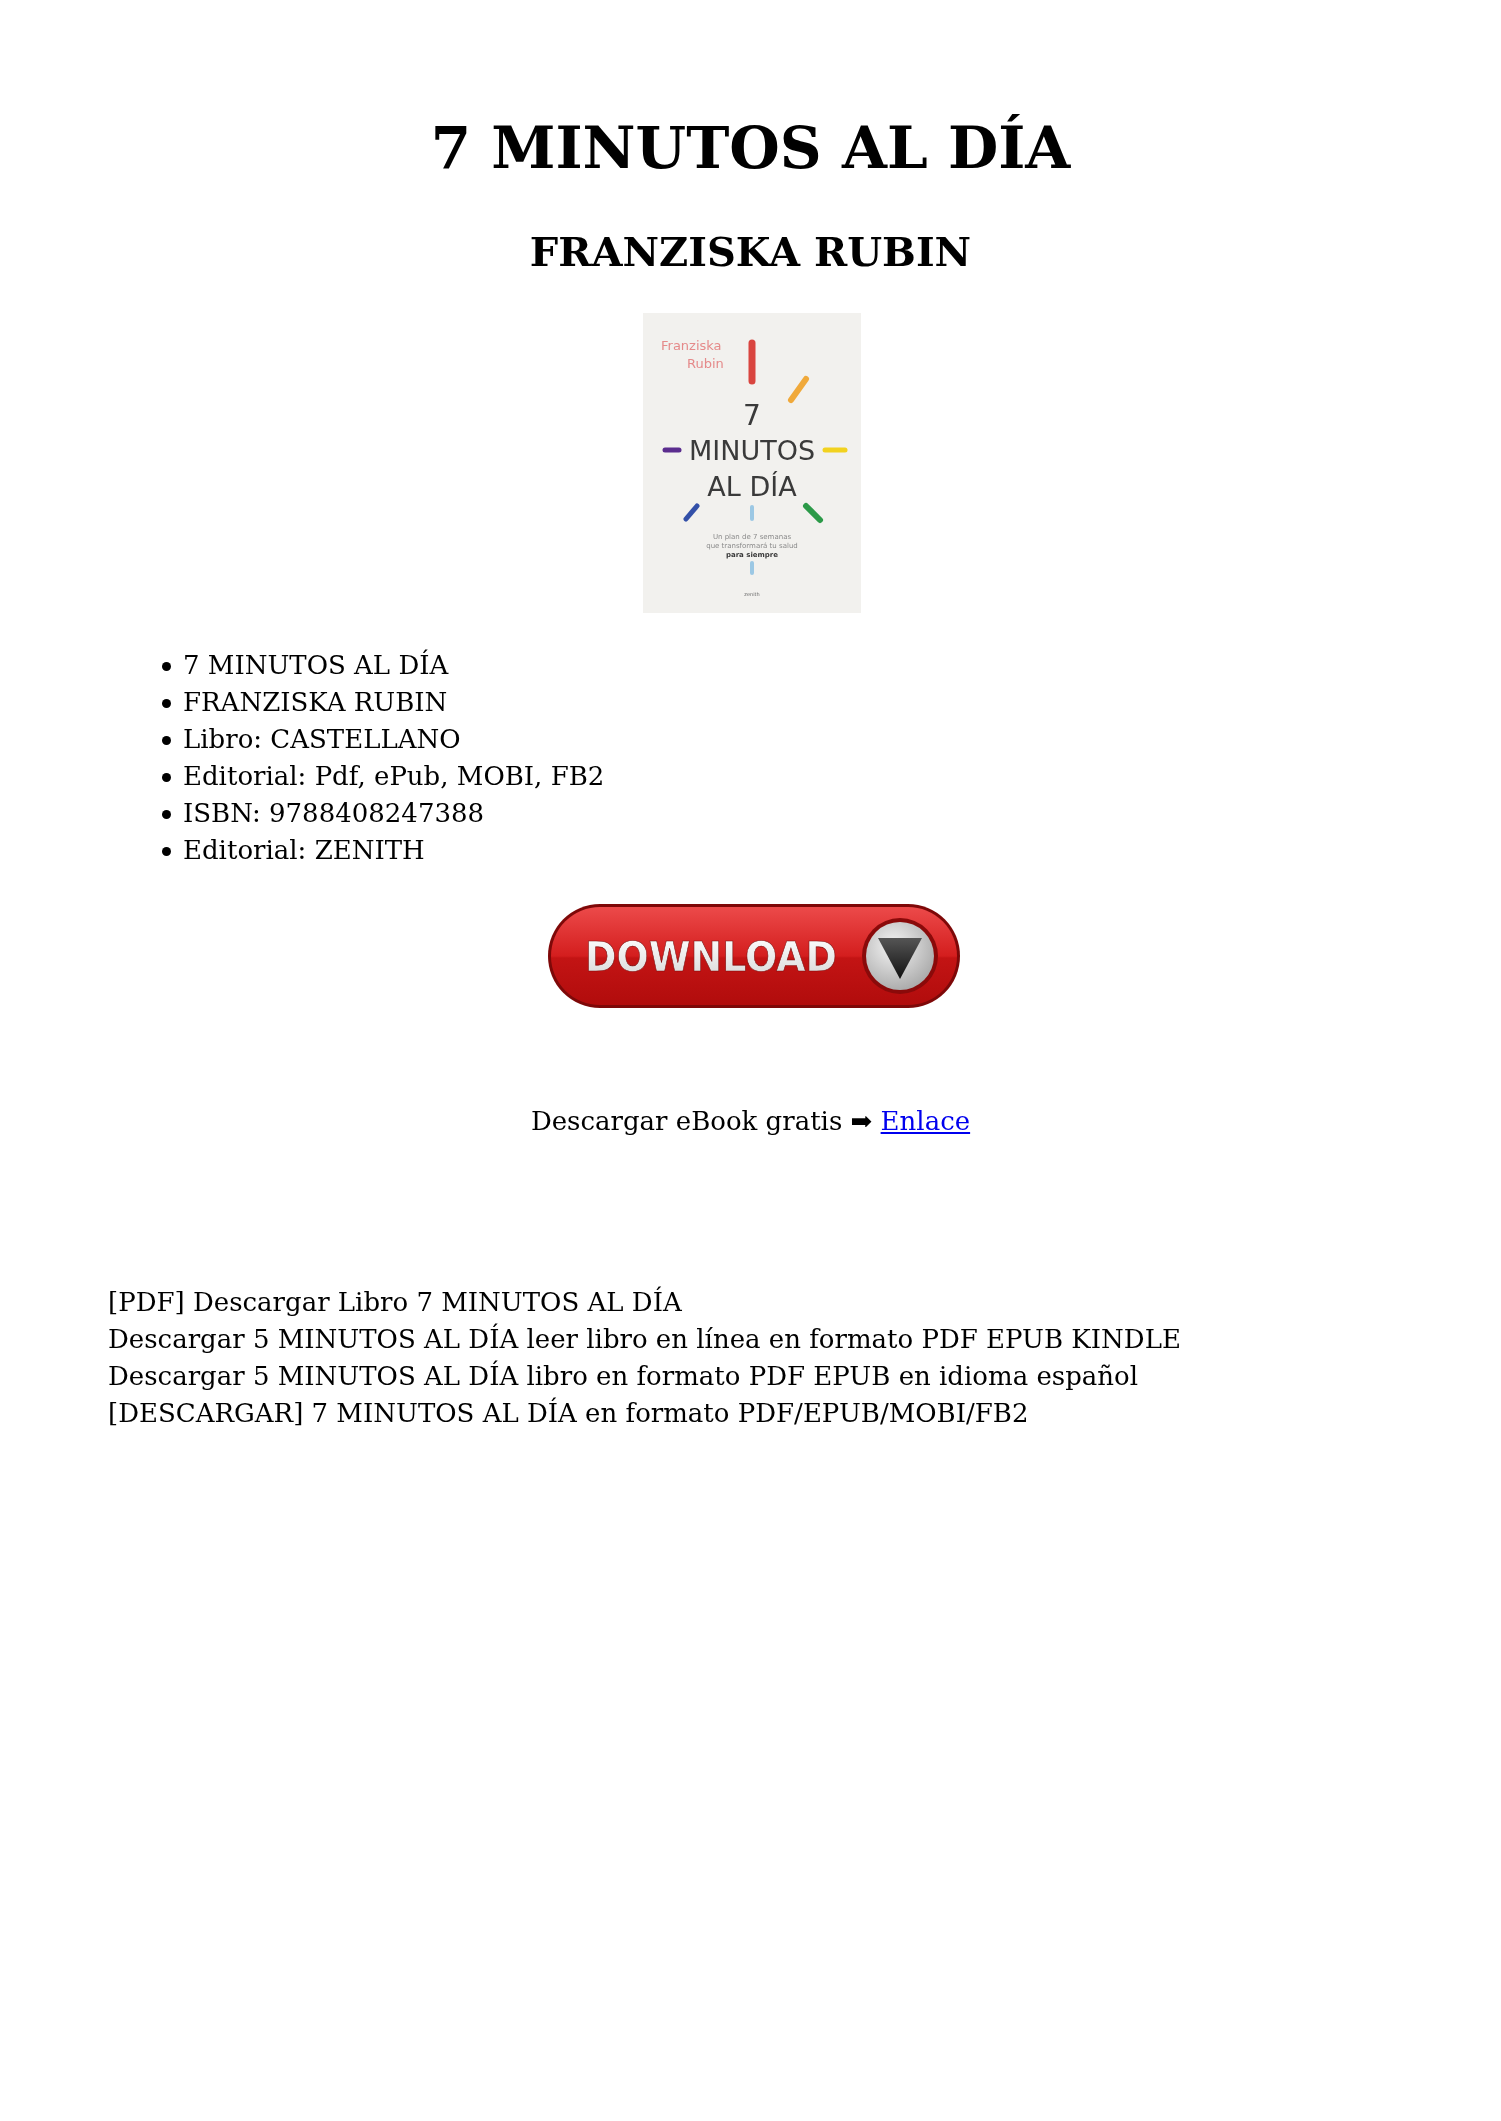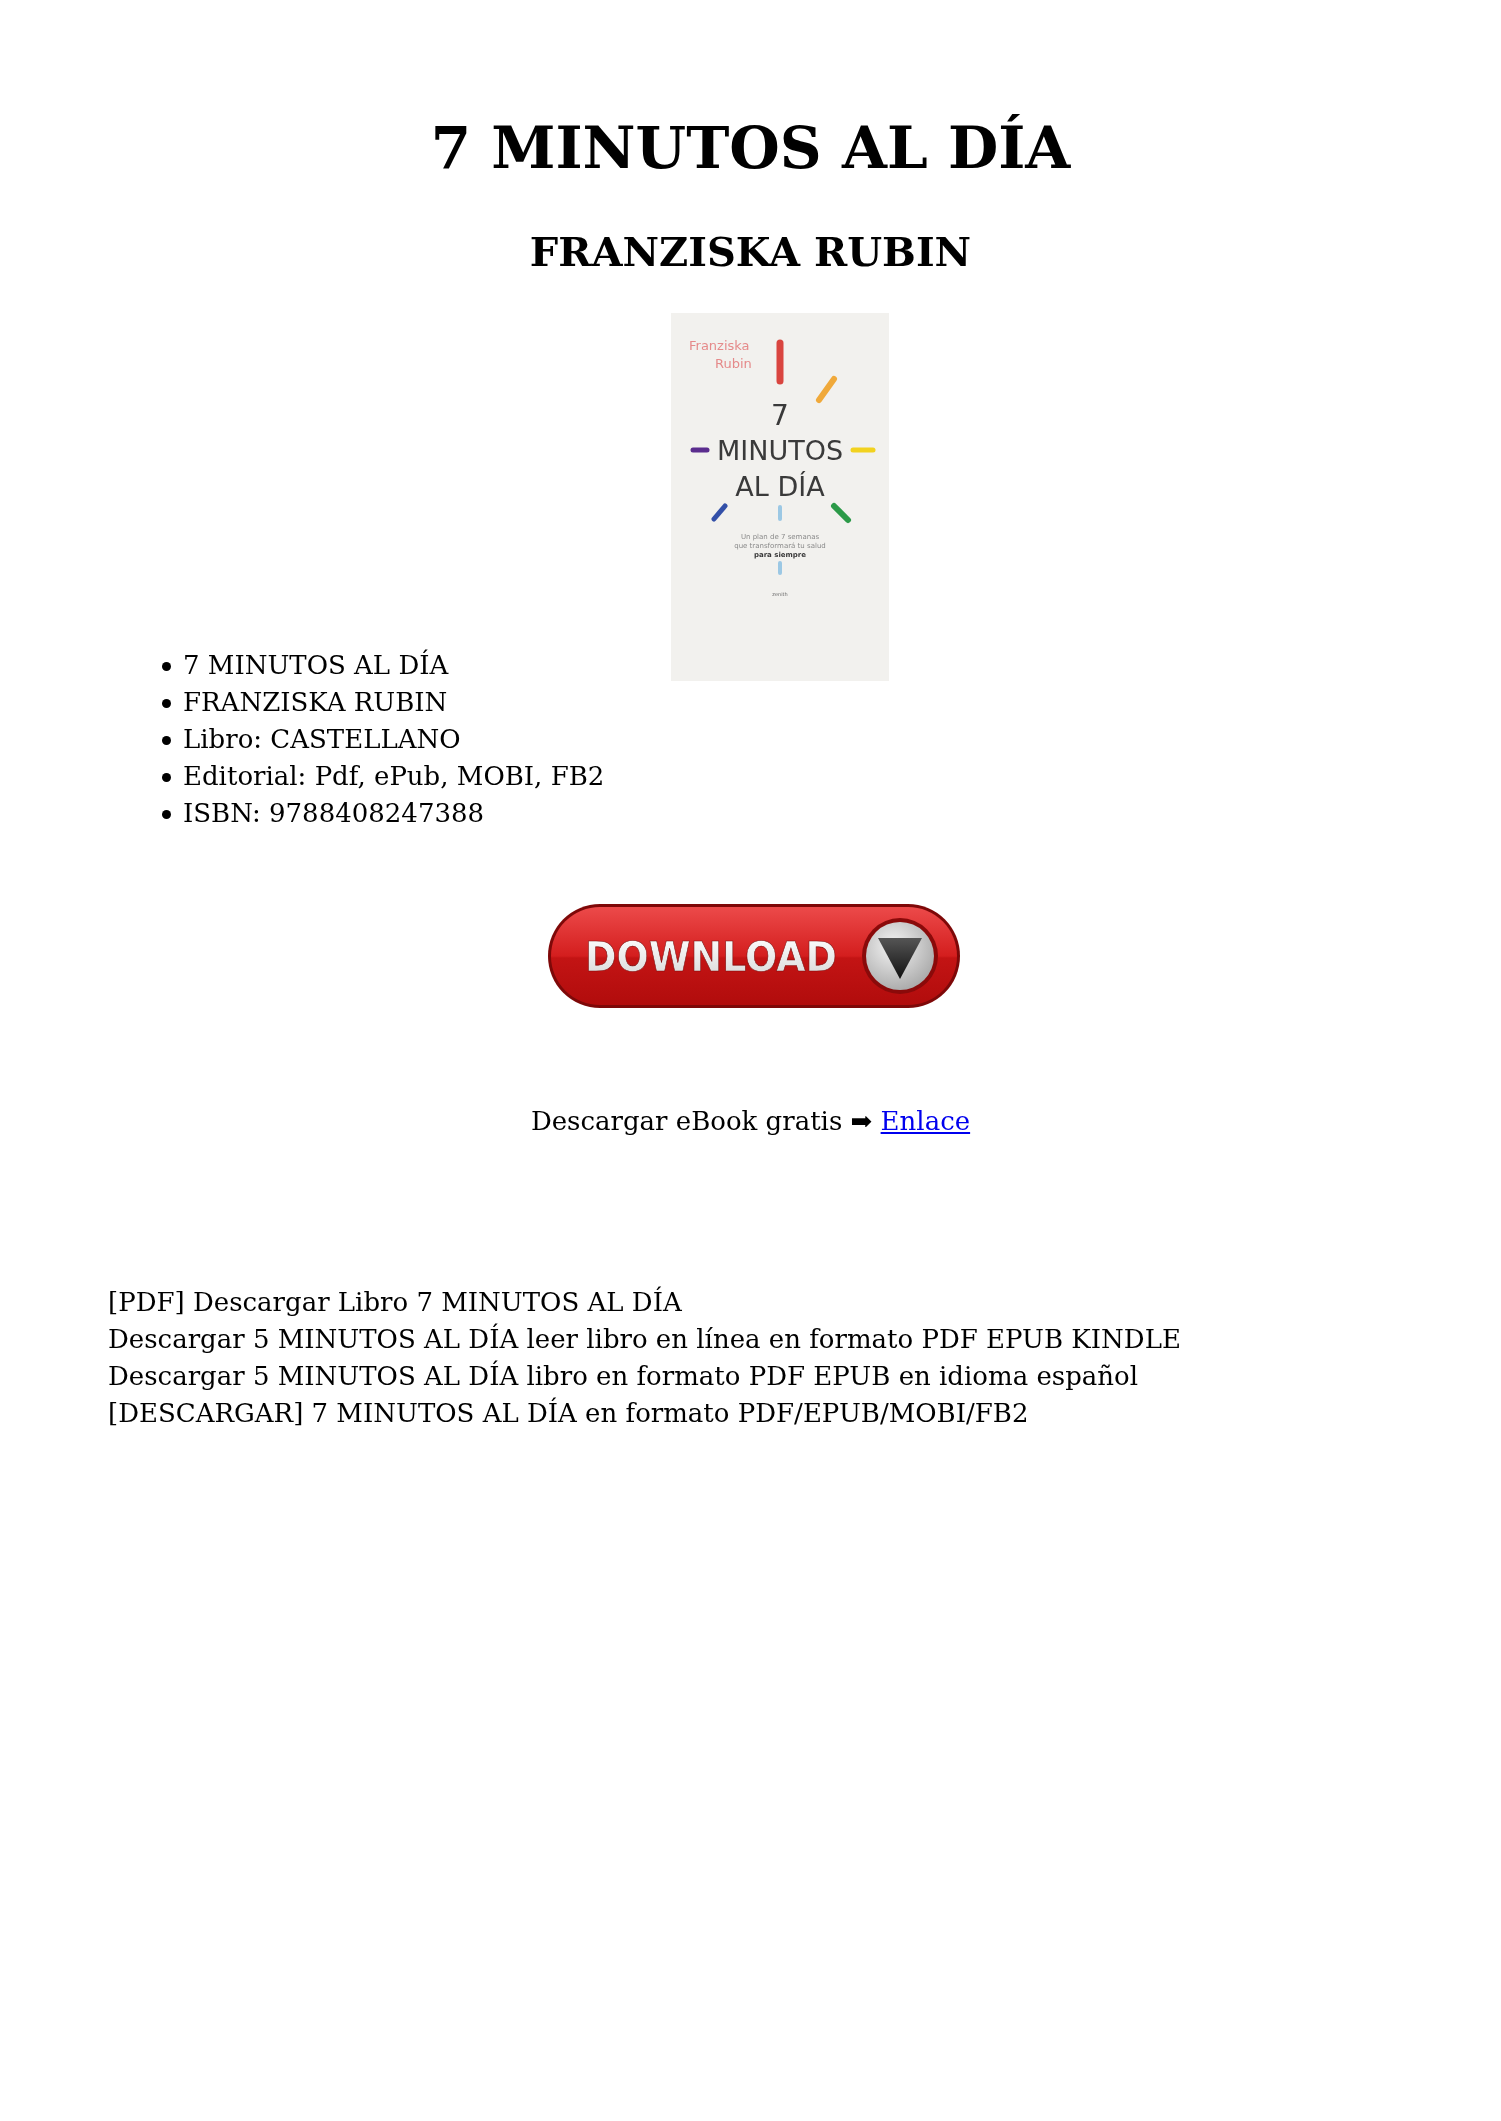--- a/index.html
+++ b/index.html
@@ -40,24 +40,23 @@
       font-size: 40px;
       font-weight: bold;
       line-height: 52px;
       margin: 0;
     }
     .cover {
       position: absolute;
       left: 643px;
       top: 313px;
       width: 218px;
-      height: 368px;
+      height: 300px;
       background: #f2f1ee;
       overflow: hidden;
-      margin-left: 28px;
     }
     .cover svg { display: block; }
     .info-list {
       position: absolute;
       left: 183px;
       top: 647px;
       margin: 0;
       padding: 0;
       list-style: none;
       font-size: 26px;
@@ -143,20 +142,21 @@
       <text x="109" y="283" text-anchor="middle" font-family="DejaVu Sans, sans-serif" font-size="5" fill="#6a6a6a">zenith</text>
     </svg>
   </div>
 
   <ul class="info-list">
     <li>7 MINUTOS AL DÍA</li>
     <li>FRANZISKA RUBIN</li>
     <li>Libro: CASTELLANO</li>
     <li>Editorial: Pdf, ePub, MOBI, FB2</li>
     <li>ISBN: 9788408247388</li>
+    <li>Editorial: ZENITH</li>
   </ul>
 
   <a class="download-btn">
     <svg width="418" height="112" viewBox="0 0 418 112" xmlns="http://www.w3.org/2000/svg">
       <defs>
         <linearGradient id="redGrad" x1="0" y1="0" x2="0" y2="1">
           <stop offset="0" stop-color="#ec4a4a"></stop>
           <stop offset="0.5" stop-color="#d41e1e"></stop>
           <stop offset="0.52" stop-color="#c31414"></stop>
           <stop offset="1" stop-color="#b10c0c"></stop>

